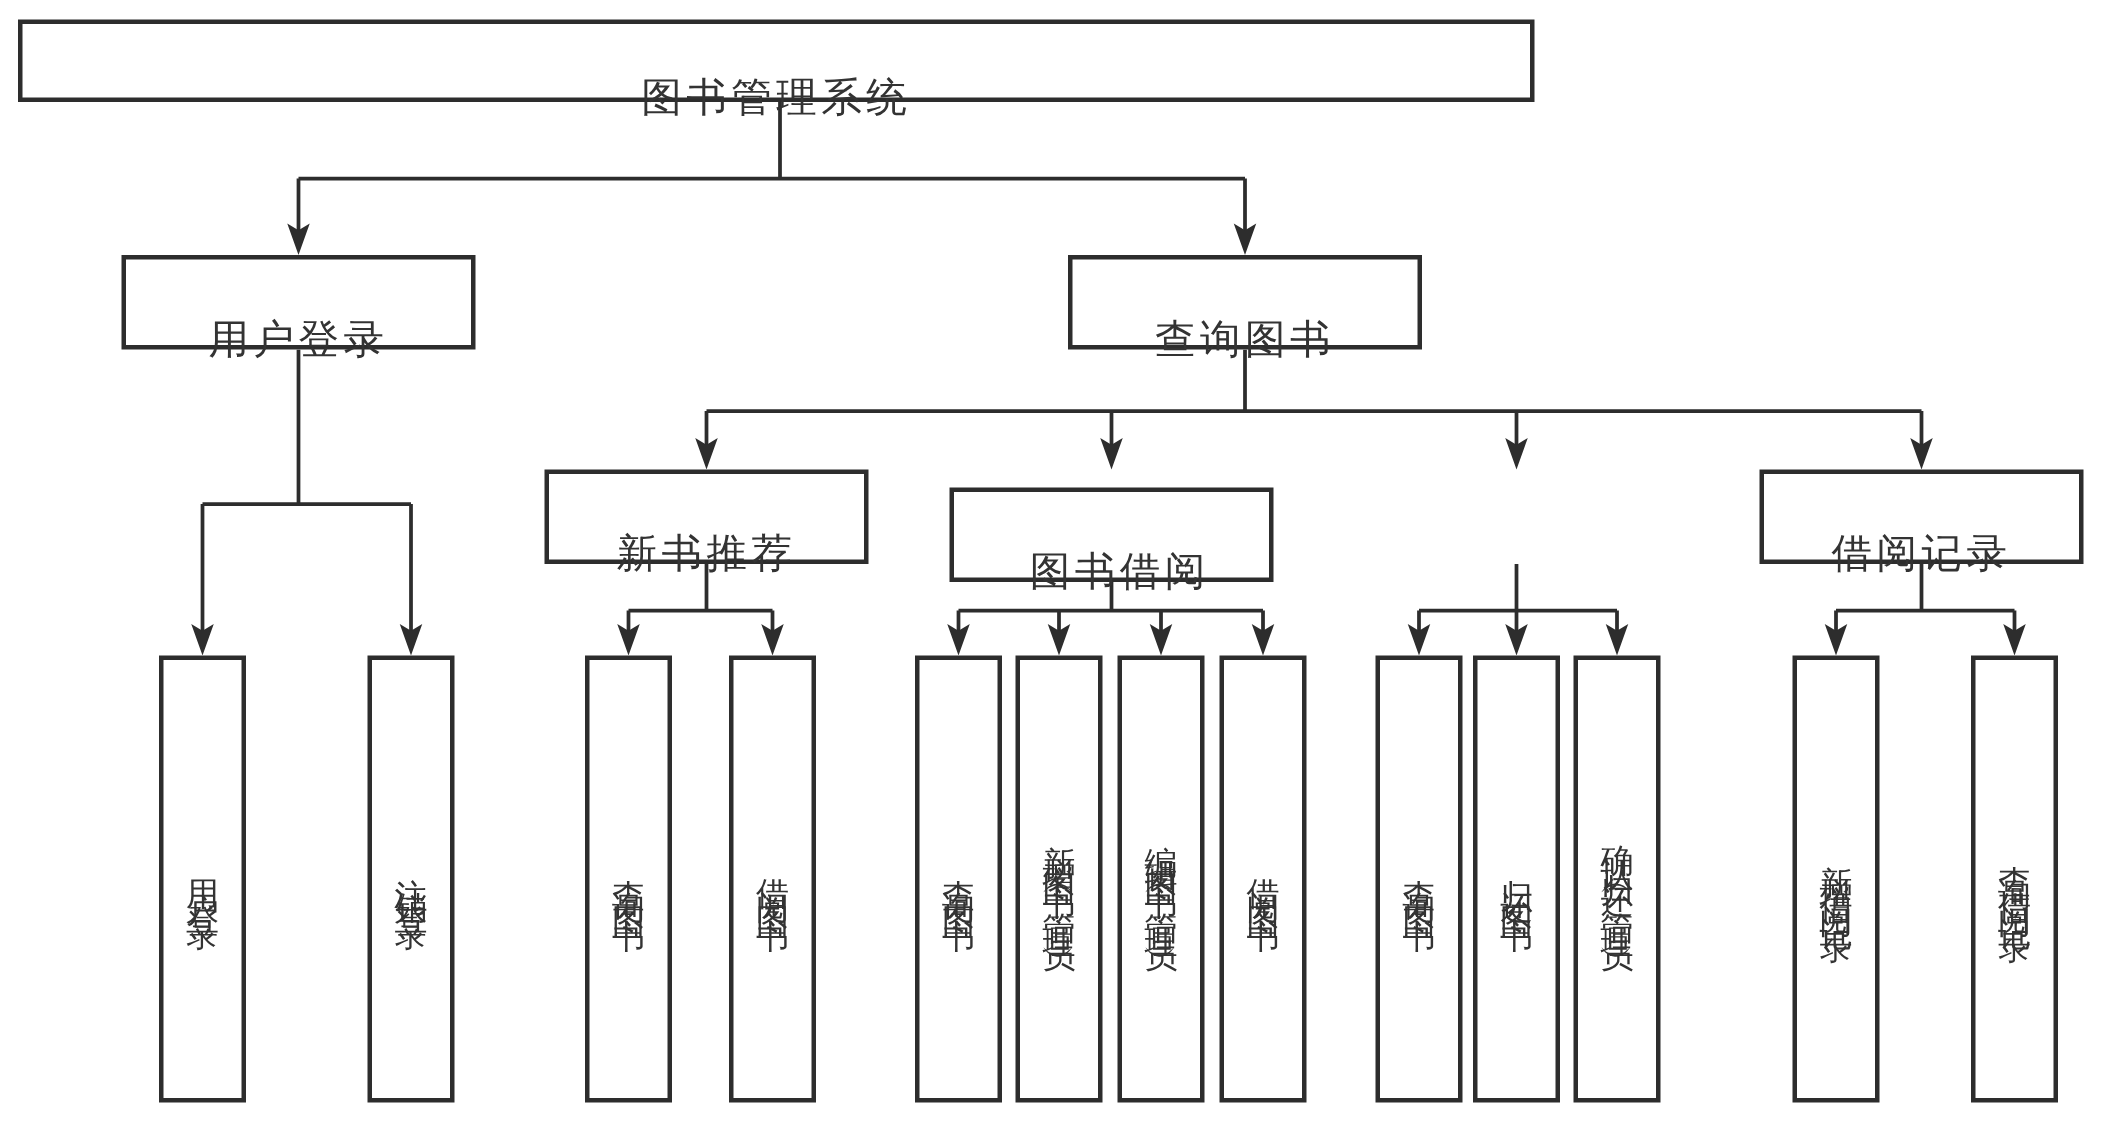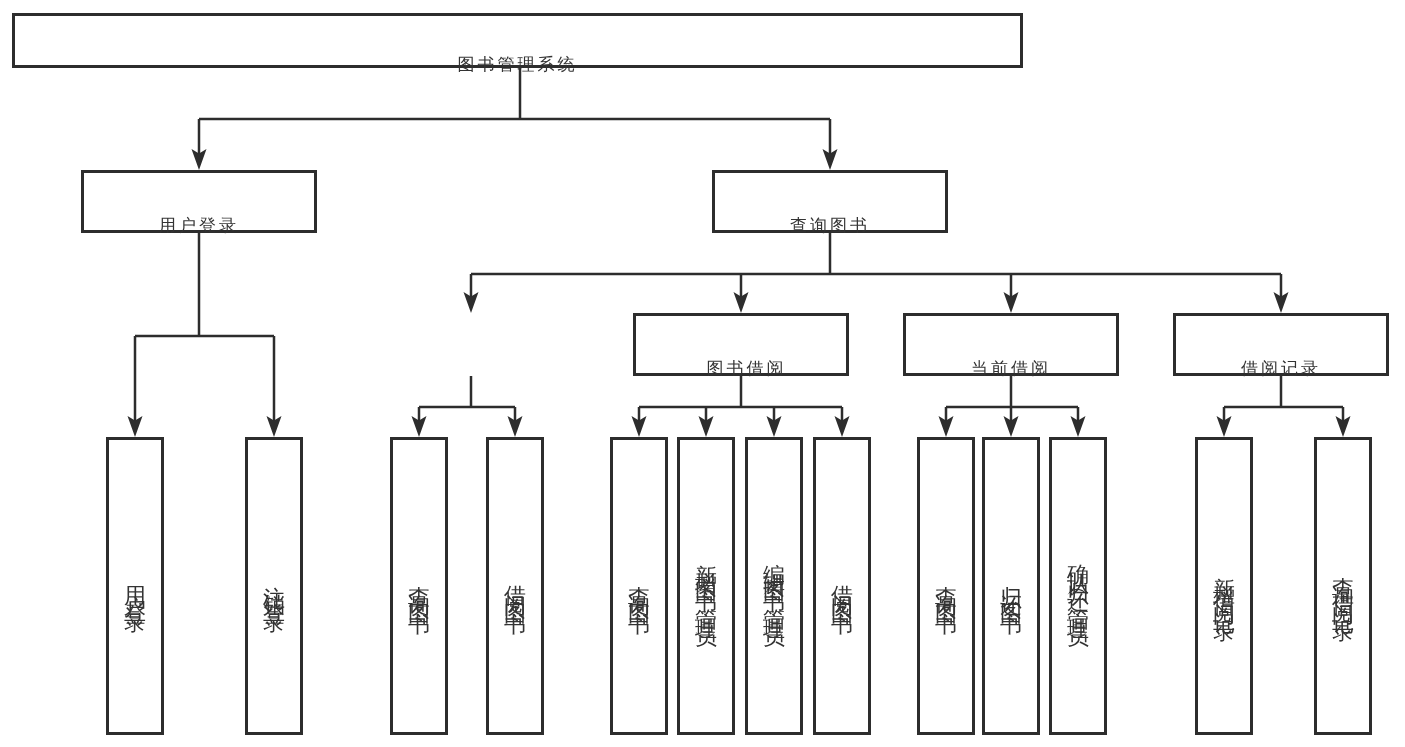--- a/index.html
+++ b/index.html
@@ -38,21 +38,21 @@
     position: absolute;
     z-index: 2;
     background: var(--box_bg);
     border: 3px solid var(--line);
     display: flex;
     align-items: center;
     justify-content: center;
     color: var(--text);
   }
   .hbox span {
-    font-size: 17px;
+    font-size: 27px;
     letter-spacing: 3px;
     white-space: nowrap;
     margin-top: 48px;
   }
   .vbox span {
     writing-mode: vertical-rl;
     text-orientation: mixed;
     font-size: 22px;
     letter-spacing: 9px;
     line-height: 1;
@@ -128,25 +128,25 @@
     <span>图书管理系统</span>
   </div>
 
   <div class="box hbox" style="left:81px; top:170px; width:236px; height:63px;">
     <span>用户登录</span>
   </div>
   <div class="box hbox" style="left:712px; top:170px; width:236px; height:63px;">
     <span>查询图书</span>
   </div>
 
-  <div class="box hbox" style="left:633px; top:313px; width:216px; height:63px;padding-left:11px;">
+  <div class="box hbox" style="left:363px; top:313px; width:216px; height:63px;">
+    <span>新书推荐</span>
+  </div>
+  <div class="box hbox" style="left:633px; top:325px; width:216px; height:63px;padding-left:11px;">
     <span>图书借阅</span>
-  </div>
-  <div class="box hbox" style="left:903px; top:313px; width:216px; height:63px;">
-    <span>当前借阅</span>
   </div>
   <div class="box hbox" style="left:1173px; top:313px; width:216px; height:63px;">
     <span>借阅记录</span>
   </div>
 
   <div class="box vbox" style="left:106px; top:437px; width:58px; height:298px;">
     <span>用户登录</span>
   </div>
   <div class="box vbox" style="left:245px; top:437px; width:58px; height:298px;">
     <span>注销登录</span>

